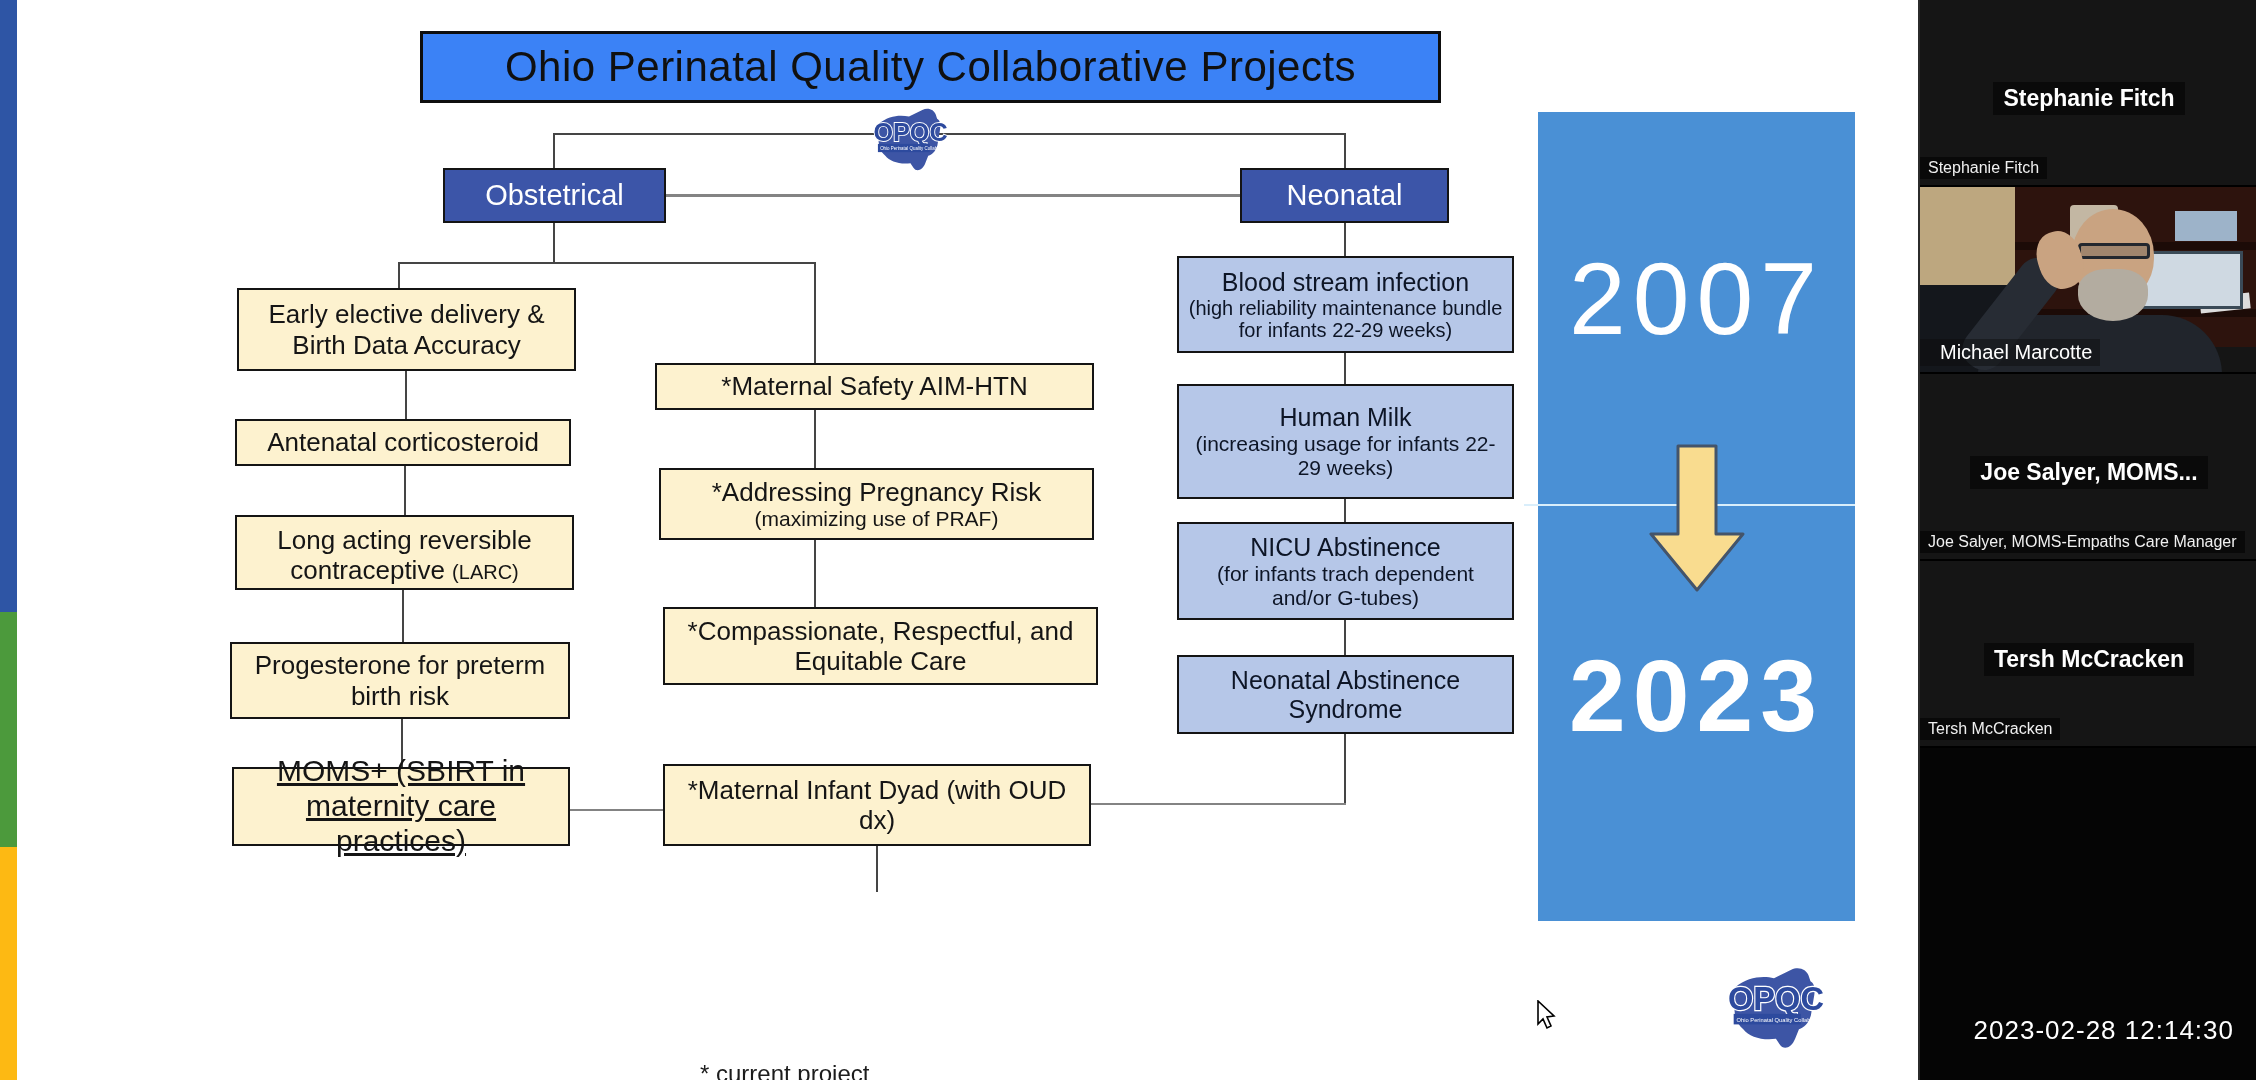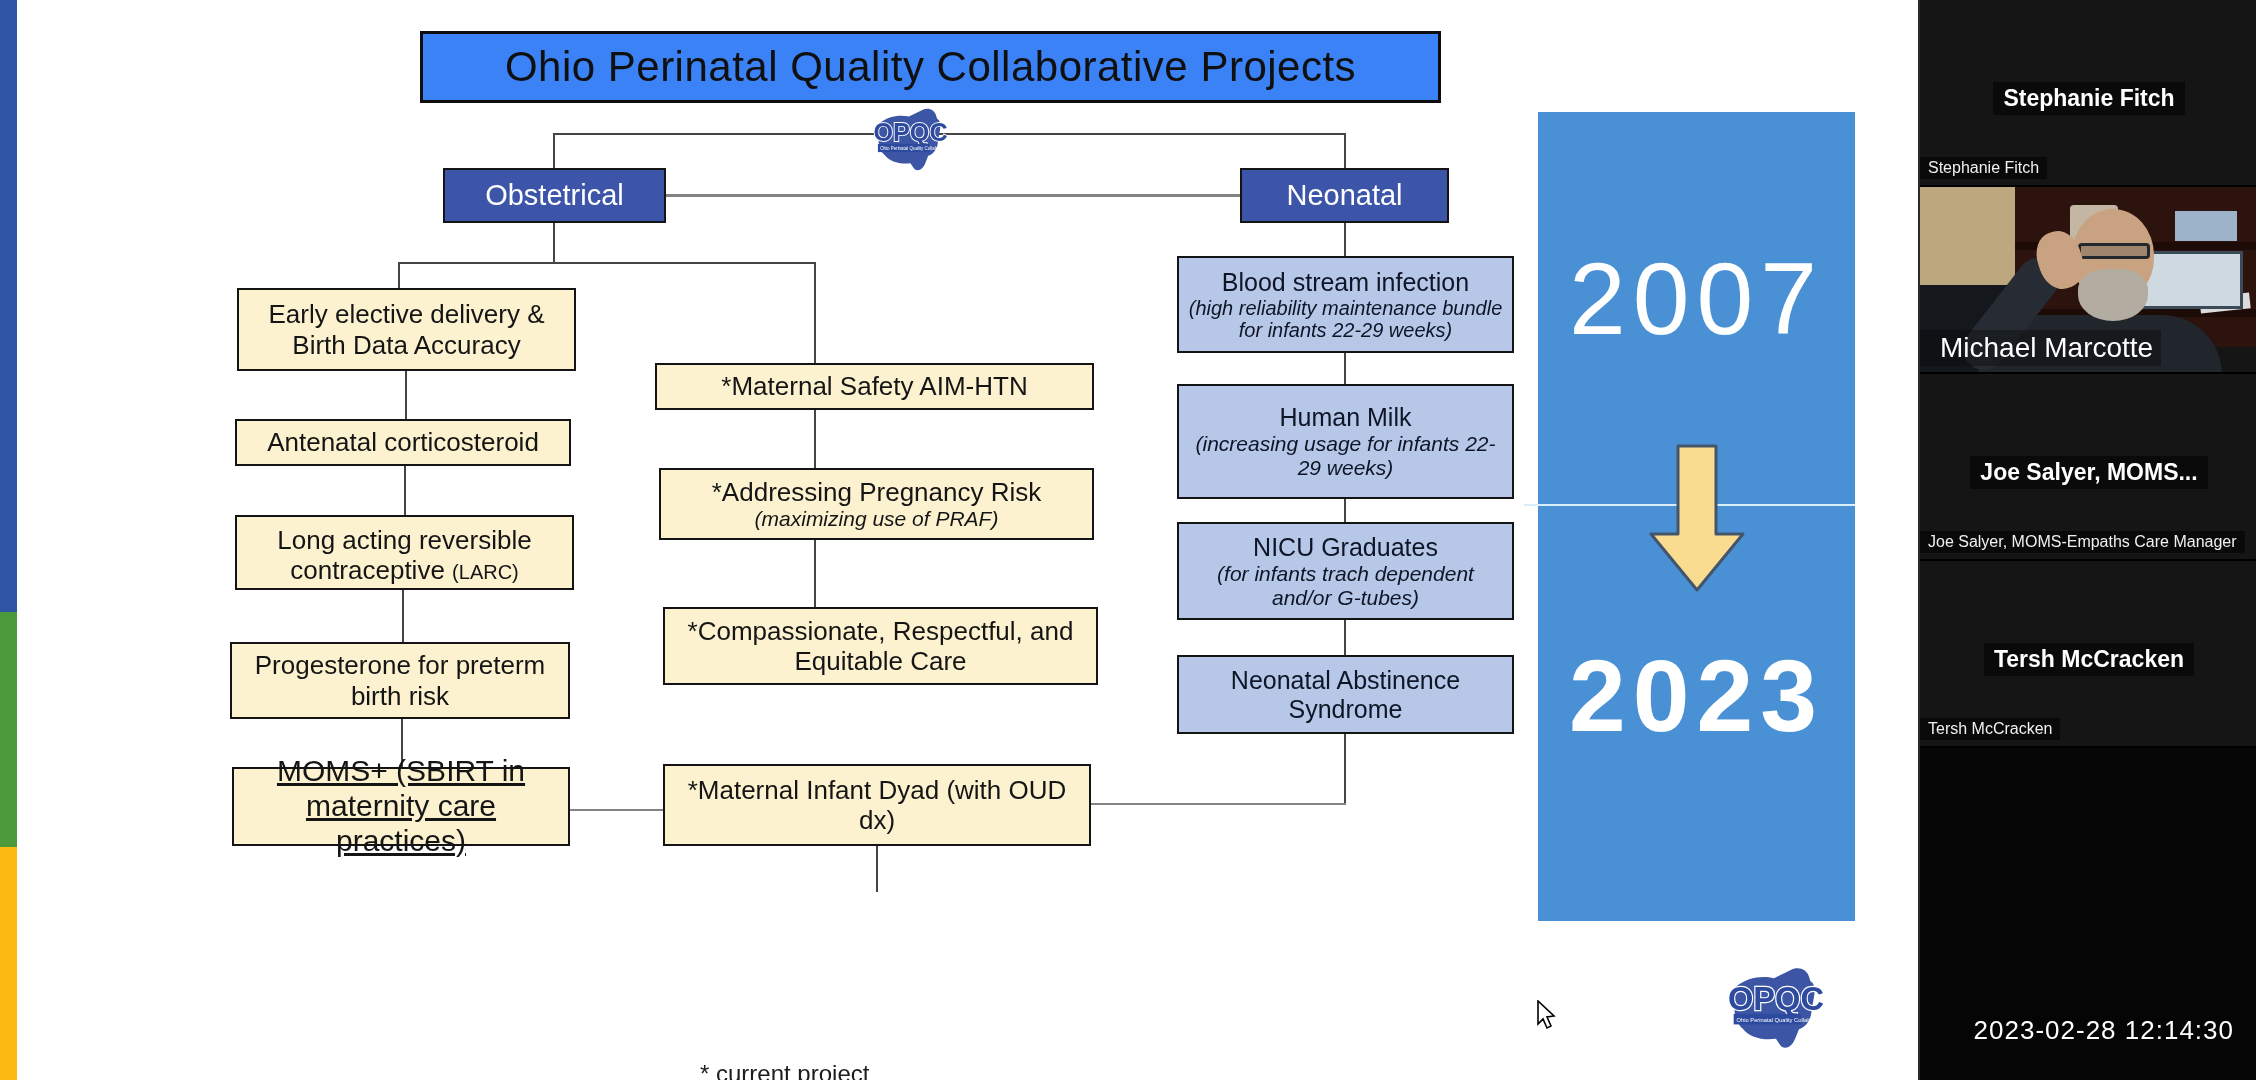--- a/index.html
+++ b/index.html
@@ -11,38 +11,38 @@
   .bar-green{top:612px;height:235px;background:#4c9a3c;}
   .bar-yellow{top:847px;height:233px;background:#fdb913;}
   .title-box{position:absolute;left:420px;top:31px;width:1021px;height:72px;background:#3b82f6;
     border:3px solid #0e0e0e;display:flex;align-items:center;justify-content:center;
     font-size:42px;color:#101010;box-sizing:border-box;letter-spacing:0.5px;}
   .box{position:absolute;display:flex;flex-direction:column;align-items:center;justify-content:center;
     text-align:center;border:2px solid #141414;box-sizing:border-box;color:#151515;line-height:1.16;padding:2px 6px;}
   .cream{background:#fdf2cf;}
   .lblue{background:#b6c7e8;color:#0d1526;}
   .hdr{background:#3c55a8;color:#ffffff;font-size:29px;border-width:2px;}
-  .sub{font-size:21px;line-height:1.12;font-style:italic;}
+  .sub{font-size:21px;line-height:1.12;}
   .small-suffix{font-size:20px;}
   .ln{position:absolute;background:#454545;}
   .ln.gray{background:#838383;}
   .footnote{position:absolute;left:700px;top:1060px;font-size:24px;color:#1c1c1c;}
   .year-panel{position:absolute;left:1538px;top:112px;width:317px;height:809px;background:#4a90d5;}
   .year{position:absolute;width:100%;text-align:center;color:#ffffff;font-size:102px;letter-spacing:7px;line-height:1;}
   .year-divider{position:absolute;left:1524px;top:504px;width:331px;height:2px;background:#d9eefb;}
   .arrow-wrap{position:absolute;left:1646px;top:444px;width:102px;height:170px;}
   .opqc{position:absolute;}
   .cursor{position:absolute;left:1536px;top:1000px;width:22px;height:30px;}
   
   .sidebar{position:absolute;left:1918px;top:0;width:338px;height:1080px;background:#050505;border-left:2px solid #2b2b2b;box-sizing:border-box;}
   .tile{position:absolute;left:0;width:338px;height:185px;background:#151515;border-bottom:2px solid #000;overflow:hidden;}
   .tile-name{position:absolute;left:0;right:0;top:82px;text-align:center;}
   .tile-name span{display:inline-block;background:#0a0a0a;color:#fff;font-weight:bold;font-size:23px;padding:3px 10px;}
   .tile-label{position:absolute;left:0;bottom:6px;background:rgba(0,0,0,0.55);color:#f0f0f0;font-size:16px;padding:2px 8px;}
-  .video-label{font-size:28px;color:#fff;background:rgba(10,10,10,0.45);padding-left:20px;}
+  .video-label{font-size:20px;color:#fff;background:rgba(10,10,10,0.45);padding-left:20px;}
   .timestamp{position:absolute;right:22px;bottom:34px;color:#ffffff;font-size:26px;letter-spacing:1px;}
   
   .v-wall{position:absolute;left:0;top:0;width:130px;height:187px;background:#bda77f;}
   .v-shelf{position:absolute;left:95px;top:0;width:243px;height:160px;background:#2d130d;}
   .v-board1{position:absolute;left:95px;top:55px;width:243px;height:8px;background:#1c0b07;}
   .v-board2{position:absolute;left:95px;top:122px;width:243px;height:8px;background:#1c0b07;}
   .v-bag{position:absolute;left:150px;top:18px;width:48px;height:38px;background:#c3b7a3;border-radius:4px;}
   .v-box{position:absolute;left:255px;top:24px;width:62px;height:30px;background:#9db3c9;}
   .v-paper{position:absolute;left:280px;top:108px;width:50px;height:16px;background:#dcdcdc;transform:rotate(-6deg);}
   .v-monitor{position:absolute;left:205px;top:64px;width:118px;height:58px;background:#cfd9e2;border:3px solid #3a4a57;box-sizing:border-box;}
@@ -139,21 +139,21 @@
 
     <div class="box lblue" style="left:1177px;top:256px;width:337px;height:97px;font-size:25px;">
       <span>Blood stream infection</span>
       <span class="sub" style="font-size:20px;">(high reliability maintenance bundle for infants 22-29 weeks)</span>
     </div>
     <div class="box lblue" style="left:1177px;top:384px;width:337px;height:115px;font-size:25px;">
       <span>Human Milk</span>
       <span class="sub">(increasing usage for infants 22-29 weeks)</span>
     </div>
     <div class="box lblue" style="left:1177px;top:522px;width:337px;height:98px;font-size:25px;">
-      <span>NICU Graduates</span>
+      <span>NICU Abstinence</span>
       <span class="sub">(for infants trach dependent and/or G-tubes)</span>
     </div>
     <div class="box lblue" style="left:1177px;top:655px;width:337px;height:79px;font-size:25px;">
       <span>Neonatal Abstinence Syndrome</span>
     </div>
 
     <div class="year-panel">
       <div class="year" style="top:136px;">2007</div>
       <div class="year" style="top:533px;font-weight:bold;">2023</div>
     </div>

